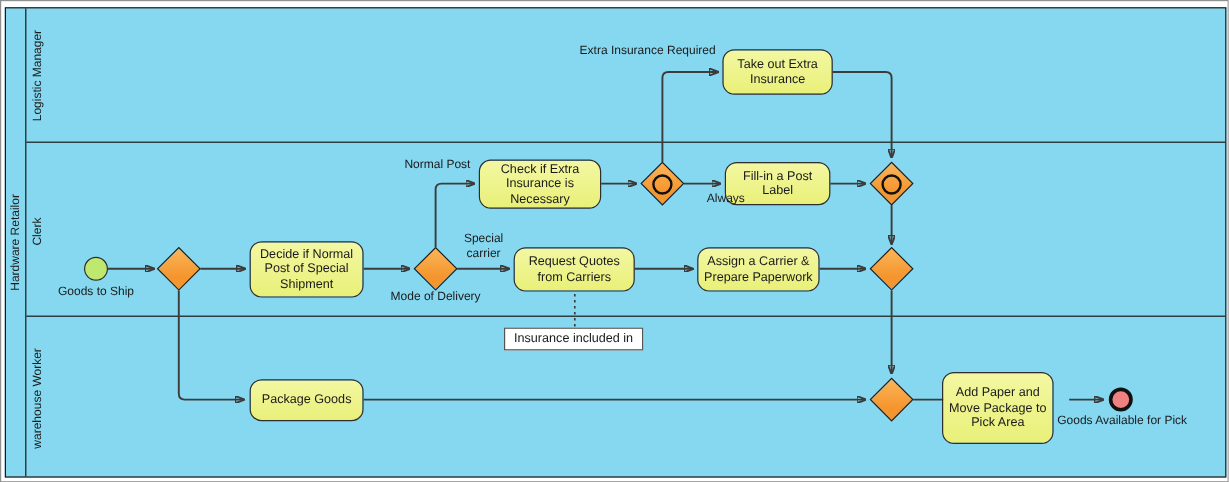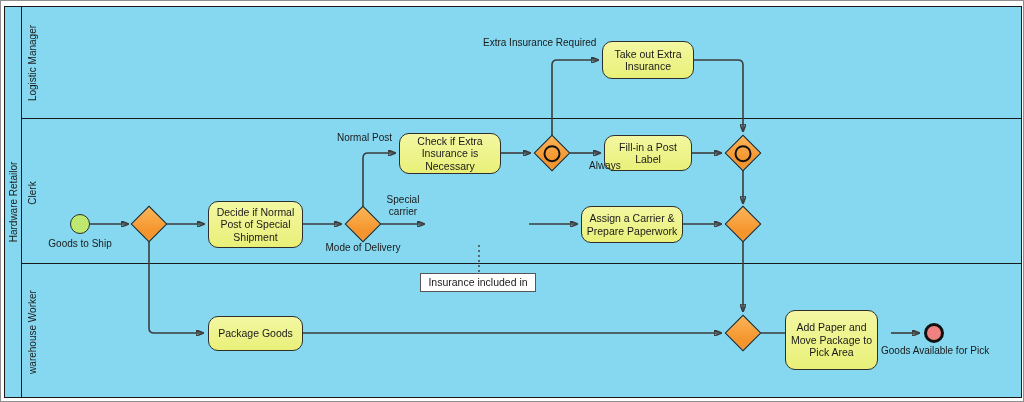--- a/index.html
+++ b/index.html
@@ -117,20 +117,21 @@
   <div class="node gw" style="left:729px;top:139px;">
       <div class="incl"></div>
     </div>
   <div class="node gw" style="left:729px;top:210px;"></div>
   <div class="node gw" style="left:729px;top:319px;"></div>
 
   <div class="node task" style="left:398px;top:132px;width:102px;height:41px;">Check if Extra Insurance is Necessary</div>
   <div class="node task" style="left:601px;top:40px;width:92px;height:38px;">Take out Extra Insurance</div>
   <div class="node task" style="left:603px;top:134px;width:88px;height:36px;">Fill-in a Post Label</div>
   <div class="node task" style="left:207px;top:200px;width:95px;height:47px;">Decide if Normal Post of Special Shipment</div>
+  <div class="node task" style="left:427px;top:205px;width:101px;height:37px;">Request Quotes from Carriers</div>
   <div class="node task" style="left:207px;top:315px;width:95px;height:35px;">Package Goods</div>
   <div class="node task" style="left:580px;top:205px;width:102px;height:37px;">Assign a Carrier &amp; Prepare Paperwork</div>
   <div class="node task" style="left:784px;top:309px;width:93px;height:60px;">Add Paper and Move Package to Pick Area</div>
 
   <div class="flow-label" style="left:482px;top:36px;">Extra Insurance Required</div>
   <div class="flow-label" style="left:336px;top:131px;">Normal Post</div>
   <div class="flow-label wrap" style="left:380px;top:193px;width:44px;">Special carrier</div>
   <div class="flow-label" style="left:588px;top:159px;">Always</div>
 
   <div class="annotation" style="left:419px;top:272px;">

